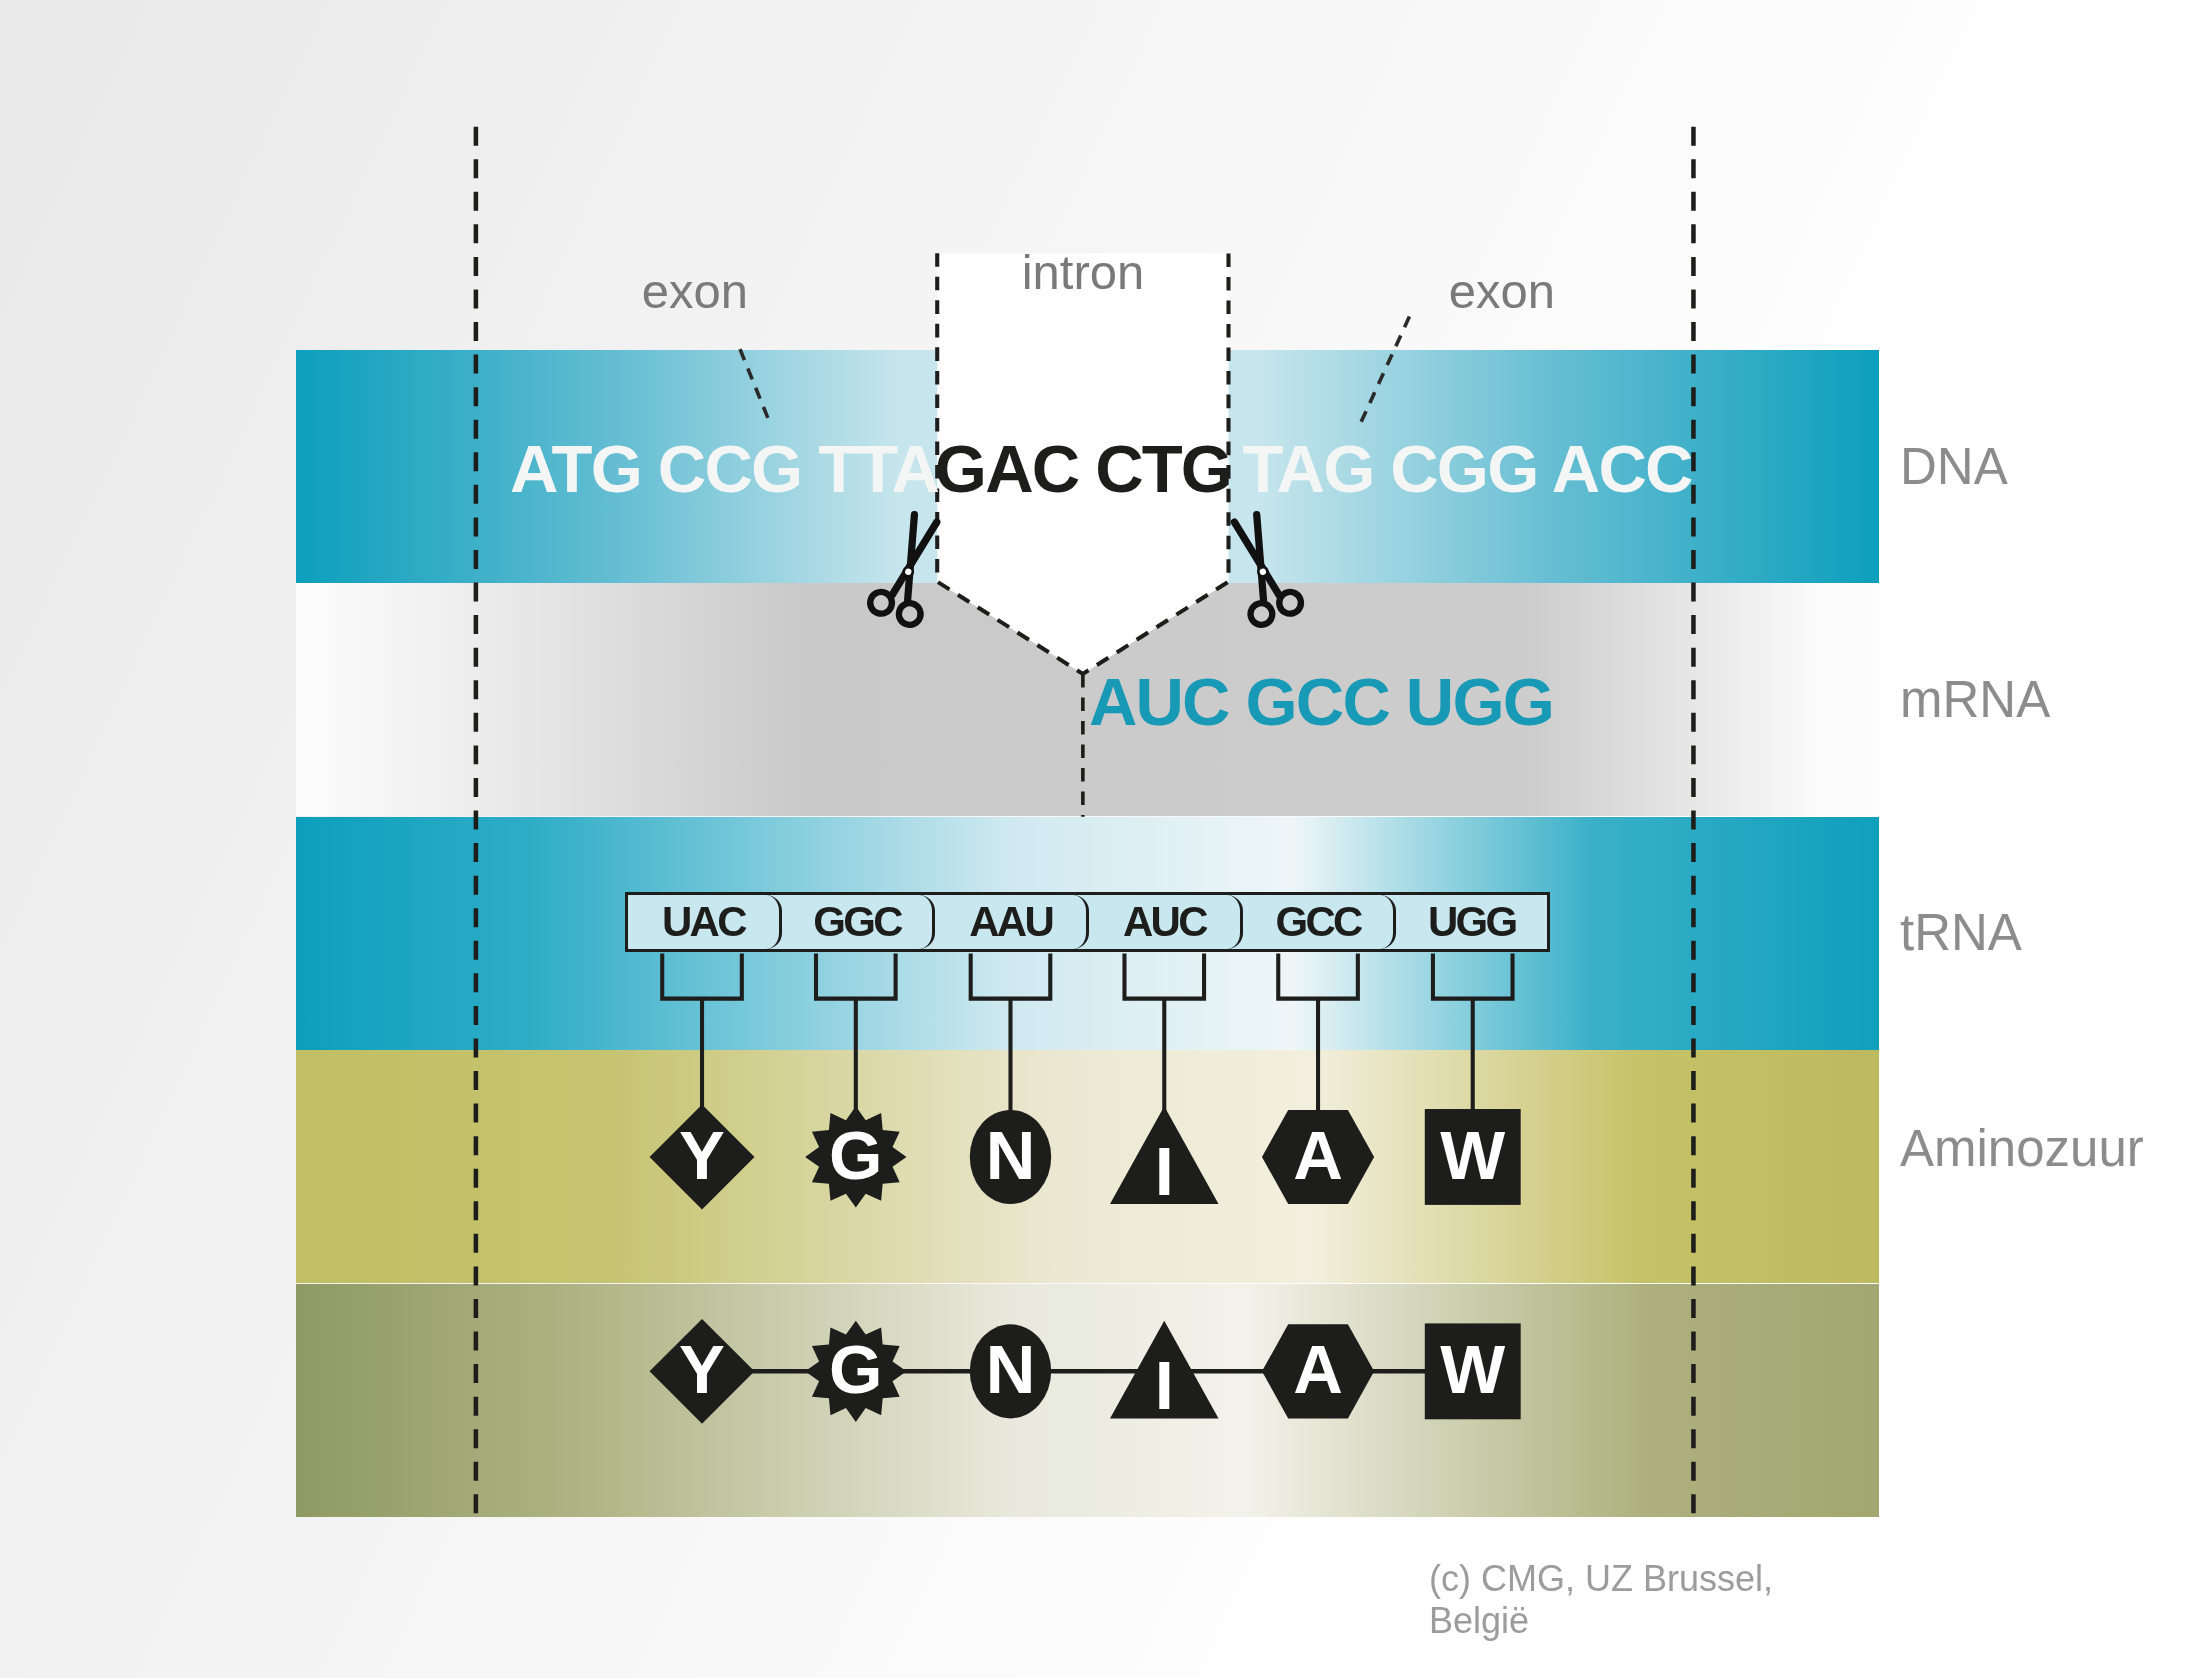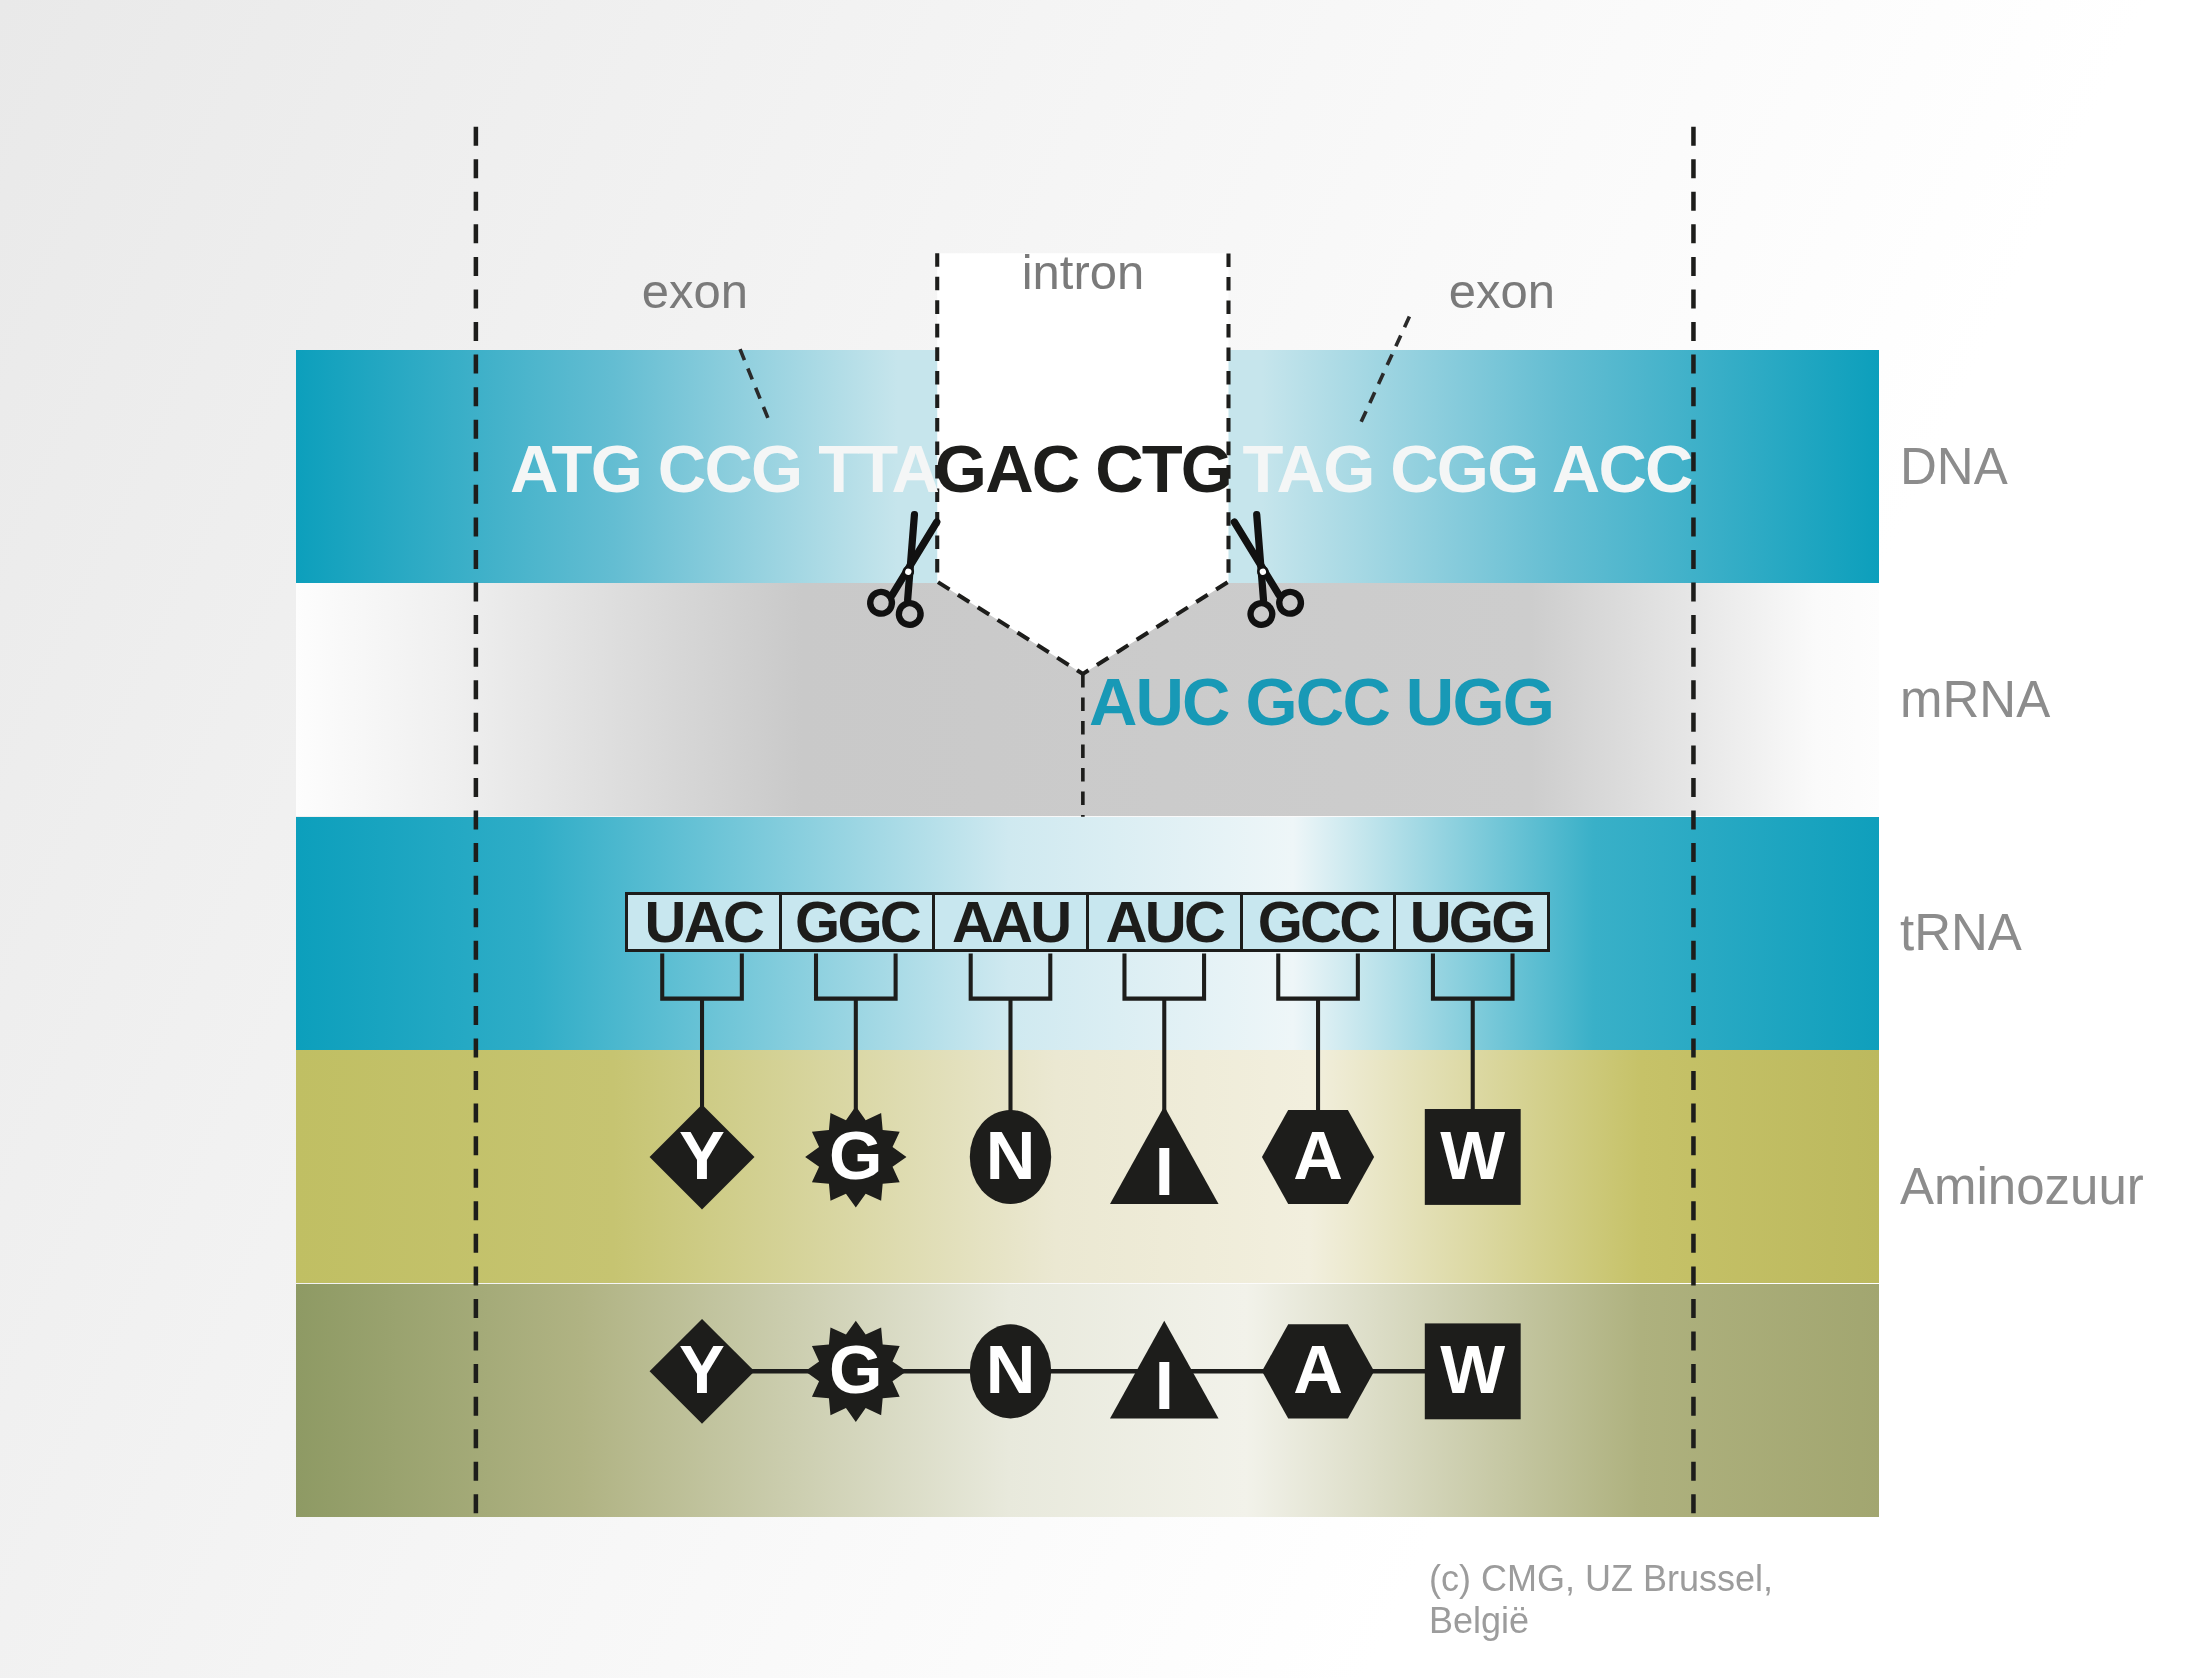--- a/index.html
+++ b/index.html
@@ -41,22 +41,22 @@
   .seq-teal{color:var(--c-mrna-text);}
 
   
   .codon-row{
     position:absolute;left:625px;top:892px;width:925px;height:60px;
     display:flex;box-sizing:border-box;border:3.6px solid var(--c-ink);
     background:var(--c-codon-box-fill);
   }
   .codon-cell{
     flex:1;display:flex;align-items:center;justify-content:center;
-    font-size:58px;font-weight:bold;letter-spacing:-2.7px;color:var(--c-ink);
-    border-right:3.6px solid var(--c-ink);line-height:1;
+    font-size:42px;font-weight:bold;letter-spacing:-2.7px;color:var(--c-ink);
+    border-right:3.6px solid var(--c-ink);line-height:1;border-radius:16px;
   }
   .codon-cell:last-child{border-right:none;}
 
   
   .side-label{
     position:absolute;left:1900px;font-size:51px;color:var(--c-side-label-gray);
     line-height:54px;white-space:nowrap;
   }
 
   
@@ -174,18 +174,18 @@
     <div class="codon-cell">GGC</div>
     <div class="codon-cell">AAU</div>
     <div class="codon-cell">AUC</div>
     <div class="codon-cell">GCC</div>
     <div class="codon-cell">UGG</div>
   </div>
 
   <div class="side-label" style="top:440px;">DNA</div>
   <div class="side-label" style="top:673px;">mRNA</div>
   <div class="side-label" style="top:906px;">tRNA</div>
-  <div class="side-label" style="top:1160px;">Aminozuur</div>
+  <div class="side-label" style="top:1122px;">Aminozuur</div>
 
   <div class="copyright">(c) CMG, UZ Brussel, België</div>
 
 </div>
 
 
 </body></html>

